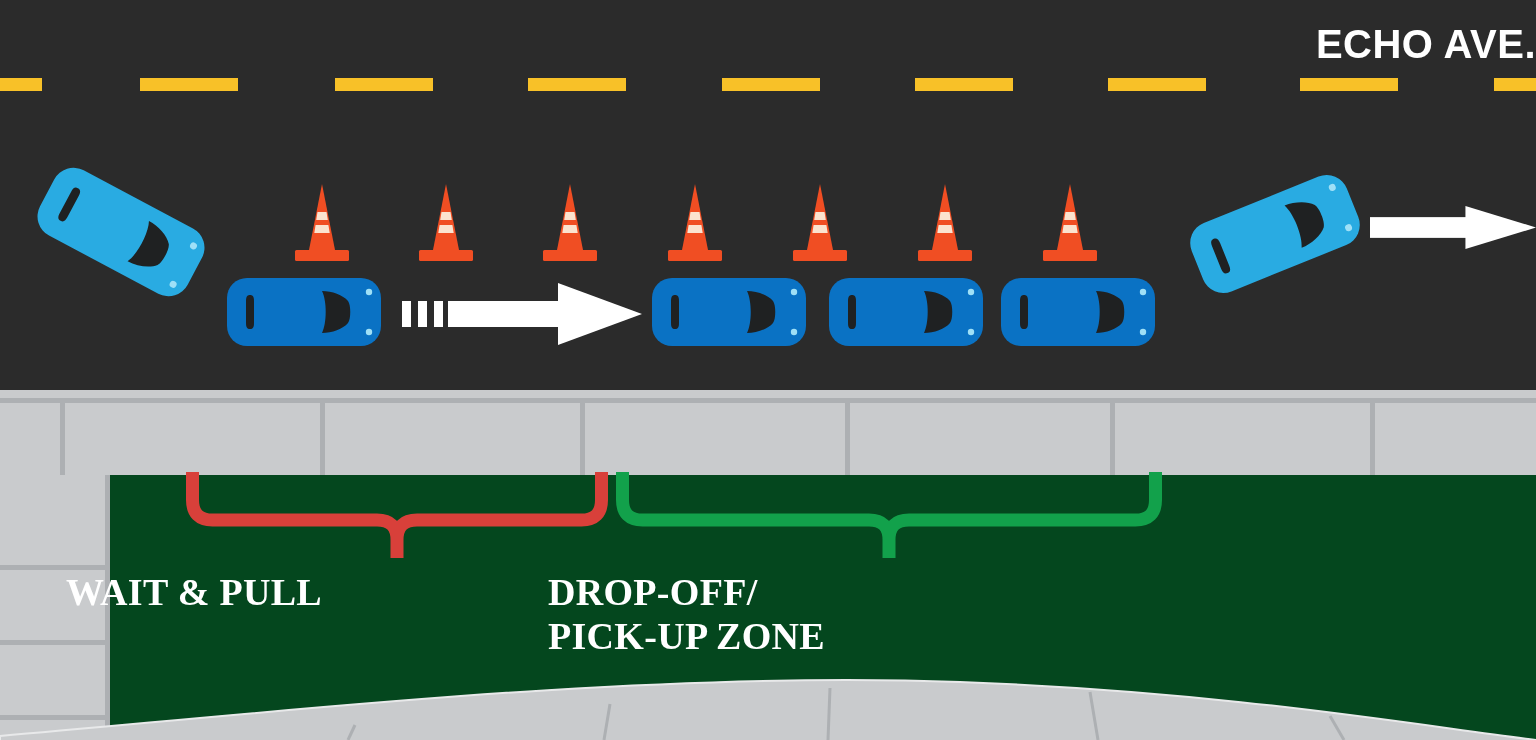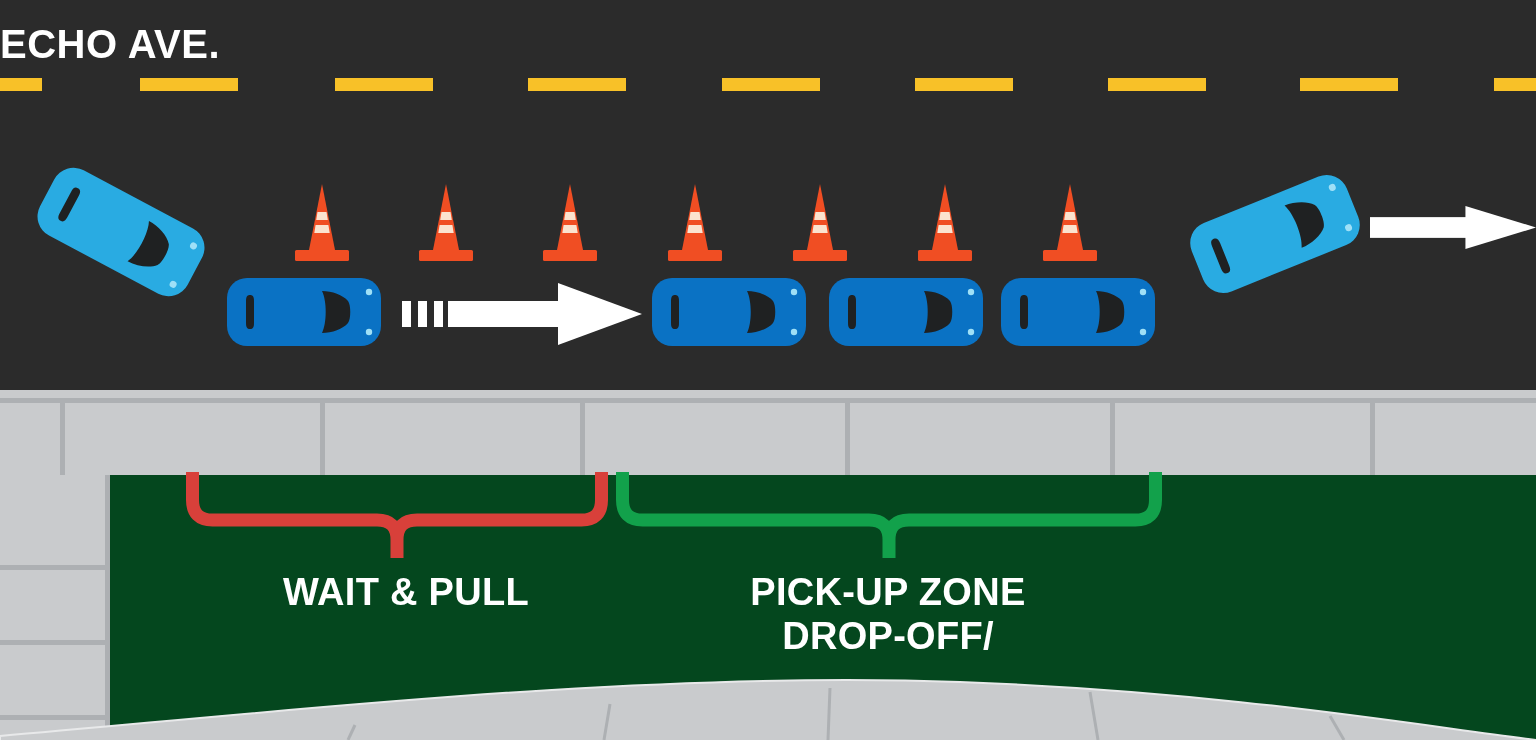--- a/index.html
+++ b/index.html
@@ -10,21 +10,21 @@
   }
   #stage { position:relative; width:1536px; height:740px; overflow:hidden; }
 
   
   .road {
     position:absolute; left:0; top:0; width:1536px; height:390px;
     background:#2b2b2b;
   }
   .street-name {
     position:absolute; left:0; top:22px; width:1536px;
-    text-align:left; color:#ffffff;
+    text-align:right; color:#ffffff;
     font-size:40px; font-weight:bold; letter-spacing:0.5px;
   }
   .lane-dash {
     position:absolute; top:78px; height:13px;
     background:#f8c128;
   }
 
   
   .curb-top {
     position:absolute; left:0; top:390px; width:1536px; height:8px;
@@ -62,23 +62,24 @@
   }
 
   
   .walkpath { position:absolute; left:0; top:640px; width:1536px; height:100px; }
 
   
   .bracket { position:absolute; }
 
   
   .zone-label {
-    position:absolute; color:#ffffff; text-align:center;
+    position:absolute; color:#ffffff; text-align:left;
     font-size:38px; font-weight:bold; line-height:1.17;
     letter-spacing:0.3px;
+    font-family:Liberation Serif, serif;
   }
 
   
   .sprite { position:absolute; }
 </style>
 </head>
 <body>
 
 <div id="stage">
 
@@ -239,18 +240,18 @@
       <svg class="bracket" width="422" height="96" viewBox="0 0 422 96" style="left: 186px; top: 472px;">
         <path d="M6.5,0 L6.5,28 Q6.5,48 26.5,48 L191,48 Q211,48 211,68 L211,86 M211,86 L211,68 Q211,48 231,48 L395.5,48 Q415.5,48 415.5,28 L415.5,0" fill="none" stroke="#d8403a" stroke-width="13" stroke-linecap="butt" stroke-linejoin="round"></path>
       </svg>
       <div class="zone-label" style="left: 66px; width: 680px; top: 570px;">
         <div>WAIT &amp; PULL</div>
       </div>
       <svg class="bracket" width="546" height="96" viewBox="0 0 546 96" style="left: 616px; top: 472px;">
         <path d="M6.5,0 L6.5,28 Q6.5,48 26.5,48 L253,48 Q273,48 273,68 L273,86 M273,86 L273,68 Q273,48 293,48 L519.5,48 Q539.5,48 539.5,28 L539.5,0" fill="none" stroke="#12a14b" stroke-width="13" stroke-linecap="butt" stroke-linejoin="round"></path>
       </svg>
       <div class="zone-label" style="left: 548px; width: 680px; top: 570px;">
+        <div>DROP-OFF/</div>
         <div>PICK-UP ZONE</div>
-        <div>DROP-OFF/</div>
       </div>
     </div>
 
 </div>
 
 </body></html>

